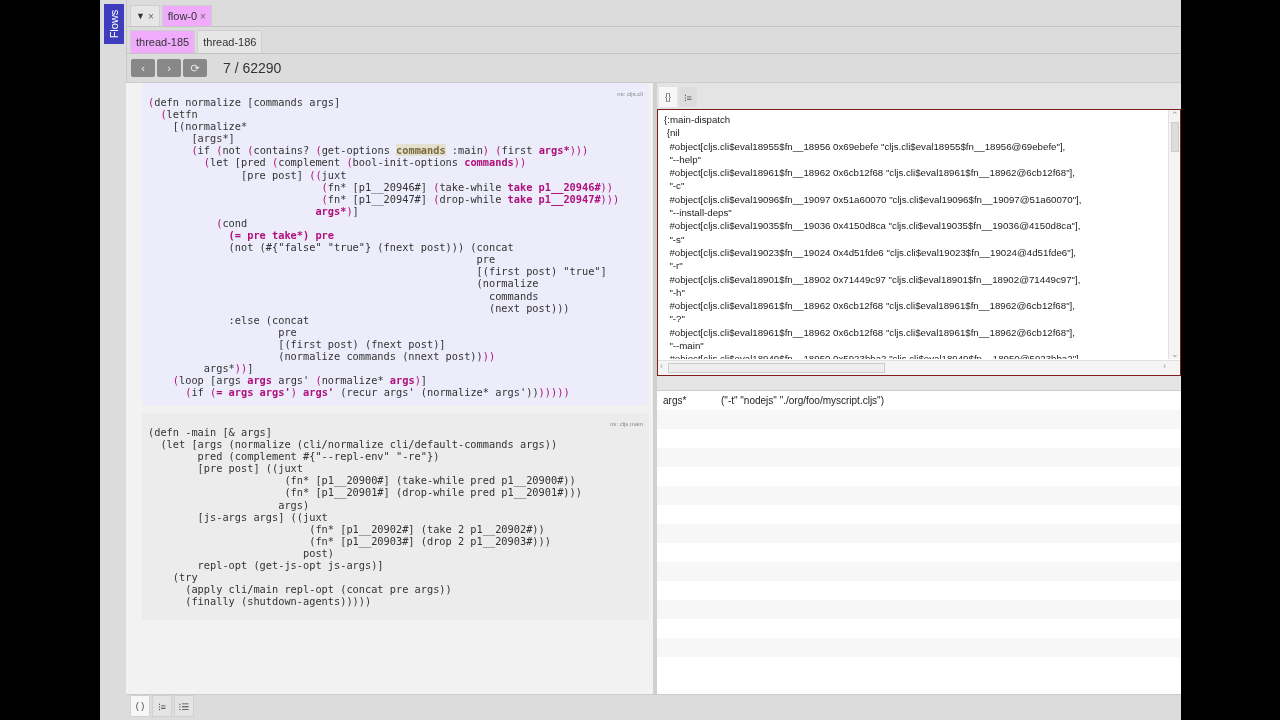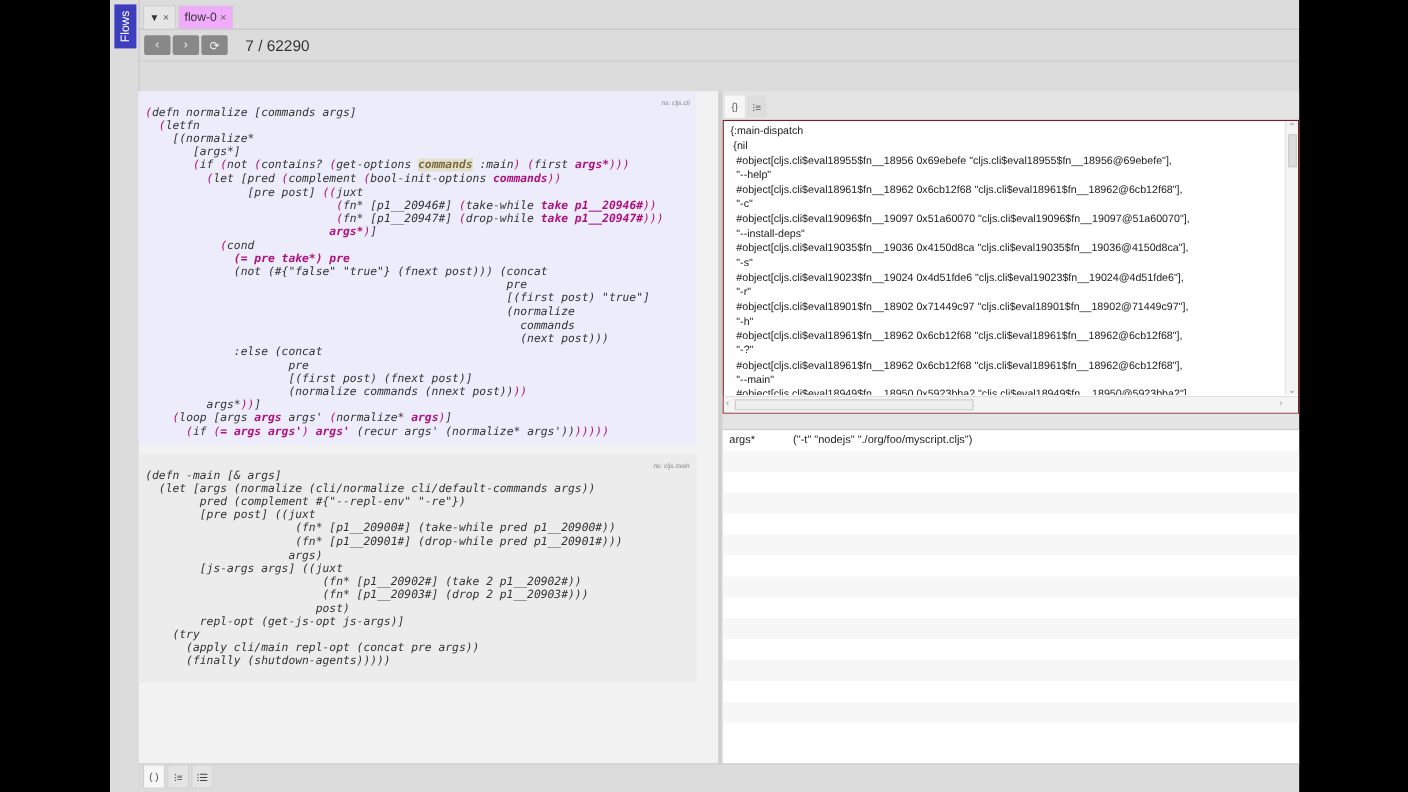--- a/index.html
+++ b/index.html
@@ -12,21 +12,21 @@
   .tabbar { height:26px; border-bottom:1px solid #c4c4c4; display:flex; align-items:flex-end; padding-left:4px; gap:2px; }
   .tab { height:20px; padding:0 5px; background:#e6e6e6; border:1px solid #cfcfcf; border-bottom:none; font-size:11px; display:flex; align-items:center; gap:3px; color:#333; }
   .tab.active { background:#f0abfc; }
   .tab .x { font-size:10px; color:#666; }
   .threadbar { height:26px; border-bottom:1px solid #c4c4c4; display:flex; align-items:flex-end; padding-left:4px; gap:2px; }
   .threadbar .tab { height:22px; }
   .navbar { height:28px; display:flex; align-items:center; padding-left:5px; gap:2px; border-bottom:1px solid #ccc; }
   .navbtn { width:24px; height:18px; background:#888; color:#eee; font-size:11px; display:flex; align-items:center; justify-content:center; border-radius:2px; }
   .counter { font-size:14px; color:#333; margin-left:14px; }
   .left-pane { position:absolute; left:0; top:83px; width:527px; height:612px; background:#f2f2f2; }
-  .code-block { position:relative; margin-left:0; width:495px; font-family:"DejaVu Sans Mono", monospace; font-size:10.3px; line-height:12.1px; white-space:pre; color:#333; padding:13px 6px 4px 6px;font-style:italic; }
+  .code-block { position:relative; margin-left:16px; width:495px; font-family:"DejaVu Sans Mono", monospace; font-size:10.3px; line-height:12.1px; white-space:pre; color:#333; padding:13px 6px 4px 6px; }
   .cb1 { background:#ececfa; height:305px; }
   .cb2 { background:#ececec; height:190px; margin-top:8px; }
   .ns { position:absolute; right:6px; top:5px; font-family:"Liberation Sans", sans-serif; font-size:6px; color:#888; }
   .p { color:#b0107c; }
   .k { color:#b0107c; font-weight:bold; }
   .hl { color:#7a6a3a; font-weight:bold; background:#e4e0d0; }
   .splitter { position:absolute; left:527px; top:83px; width:4px; height:612px; background:#d0d0d0; }
   .right-pane { position:absolute; left:531px; top:83px; right:0; height:612px; background:#e4e4e4; }
   .rtabs { height:24px; display:flex; align-items:flex-end; padding-left:2px; gap:2px; }
   .rtab { width:18px; height:20px; font-size:9px; display:flex; align-items:center; justify-content:center; color:#555; background:#ddd; }
@@ -61,20 +61,28 @@
       <div class="tab">
         <span style="font-size:9px">▼</span>
         <span class="x">×</span>
       </div>
       <div class="tab active">
         <span>flow-0</span>
         <span class="x">×</span>
       </div>
     </div>
 
+    <div class="threadbar">
+      <div class="tab active">
+          <span>thread-185</span>
+        </div>
+      <div class="tab">
+          <span>thread-186</span>
+        </div>
+    </div>
 
     <div class="navbar">
       <div class="navbtn">‹</div>
       <div class="navbtn">›</div>
       <div class="navbtn">⟳</div>
       <span class="counter">7 / 62290</span>
     </div>
 
     <div class="left-pane">
       <div class="code-block cb1"><span class="ns">ns: cljs.cli</span><span class="p">(</span>defn normalize [commands args]

